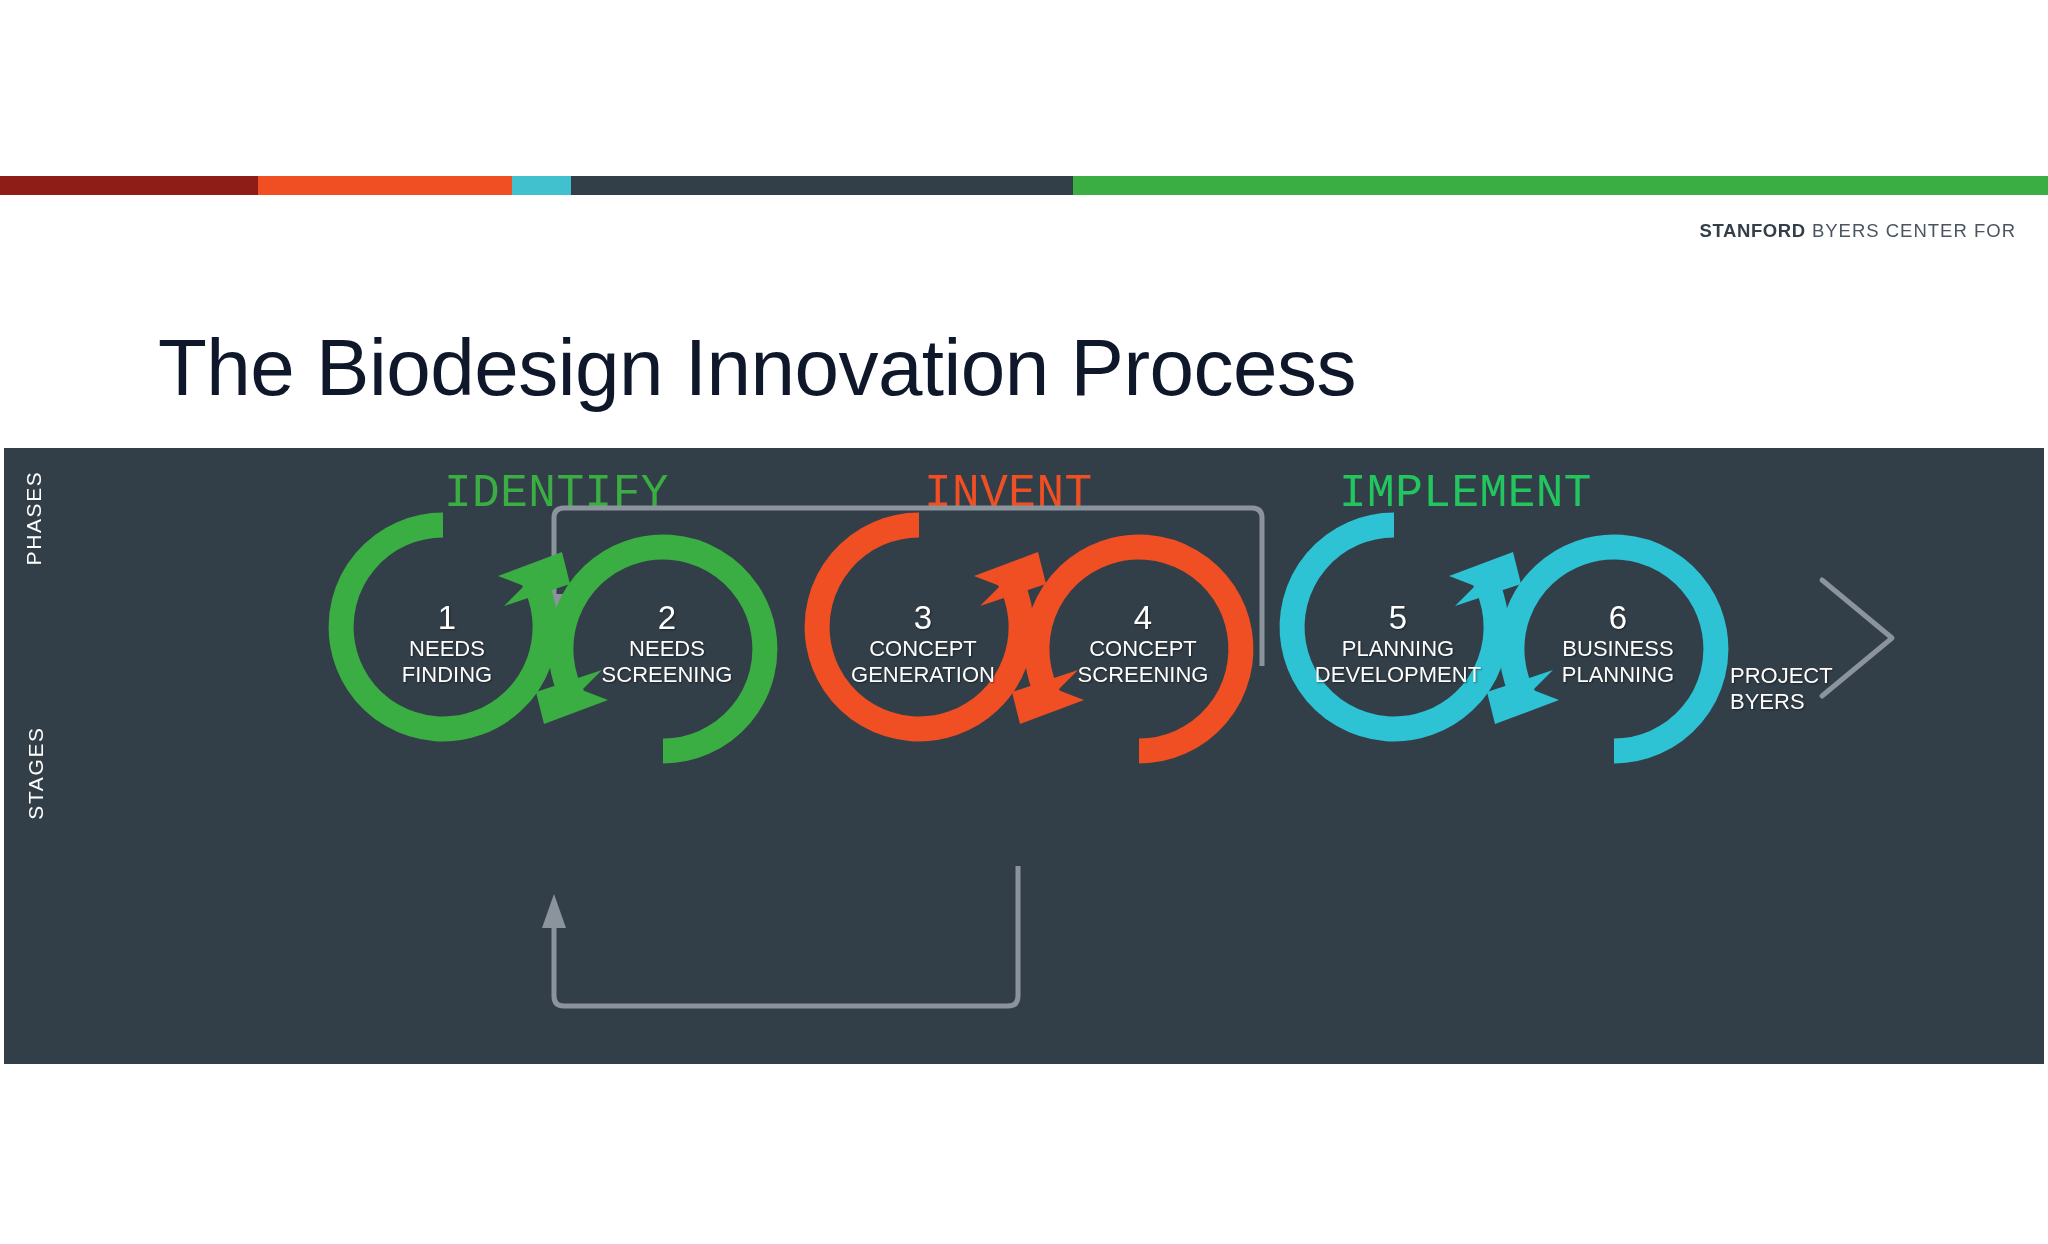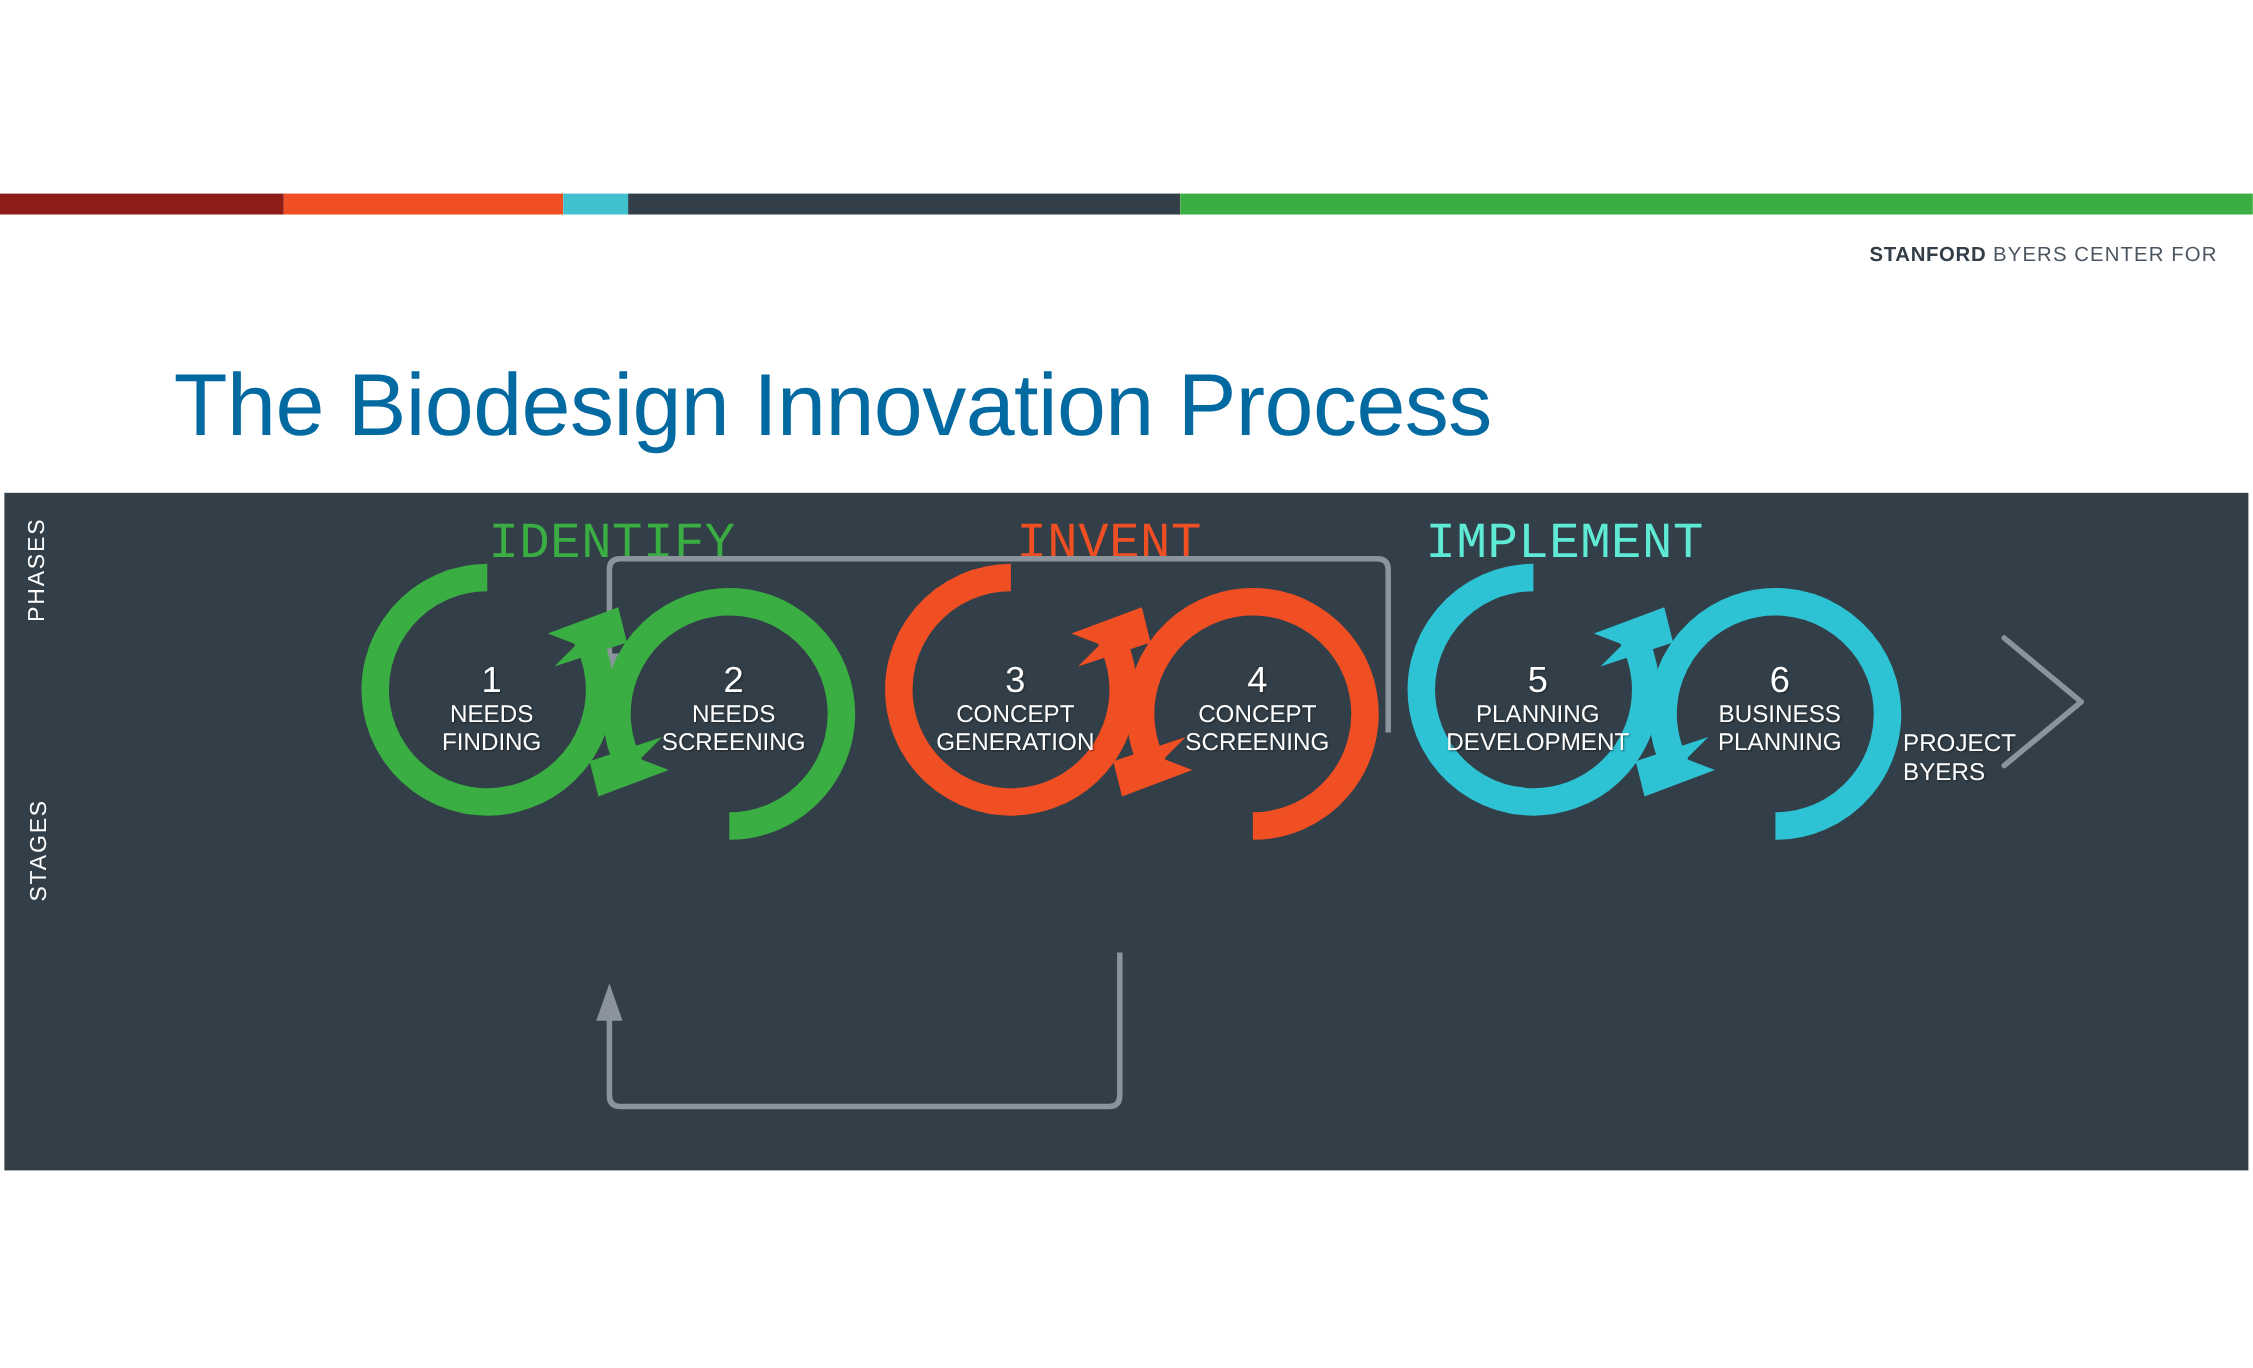--- a/index.html
+++ b/index.html
@@ -68,21 +68,21 @@
     position: relative;
     top: 1px;
   }
 
   
   .page-title {
     position: absolute;
     left: 158px;
     top: 322px;
     font-size: 80px;
-    color: #0369a1;
+    color: #0f172a;
     font-weight: 400;
     letter-spacing: -0.5px;
     white-space: nowrap;
   }
 
   
   .diagram-panel {
     position: absolute;
     left: 4px;
     top: 448px;
@@ -181,21 +181,21 @@
 
 <div class="page-title">The Biodesign Innovation Process</div>
 
 <div class="diagram-panel">
 
   <div class="axis-label axis-phases">PHASES</div>
   <div class="axis-label axis-stages">STAGES</div>
 
   <div class="phase-label" style="left:440px;color:#3aae42">IDENTIFY</div>
   <div class="phase-label" style="left:920px;color:#f04e23">INVENT</div>
-  <div class="phase-label" style="left:1292px;color:#5eead4">IMPLEMENT</div>
+  <div class="phase-label" style="left:1335px;color:#22c55e">IMPLEMENT</div>
 
   <svg class="diagram-svg" width="2040" height="616" viewBox="0 0 2040 616">
     <defs>
 
       <g id="ringdefs"></g>
     </defs>
 
     <g>
       <path d="M 1258 218 L 1258 70 Q 1258 60 1248 60 L 560 60 Q 550 60 550 70 L 550 148" fill="none" stroke="#8b949c" stroke-width="5" stroke-linecap="butt"></path>
       <polygon points="550,180 538,146 562,146" fill="#8b949c"></polygon>

